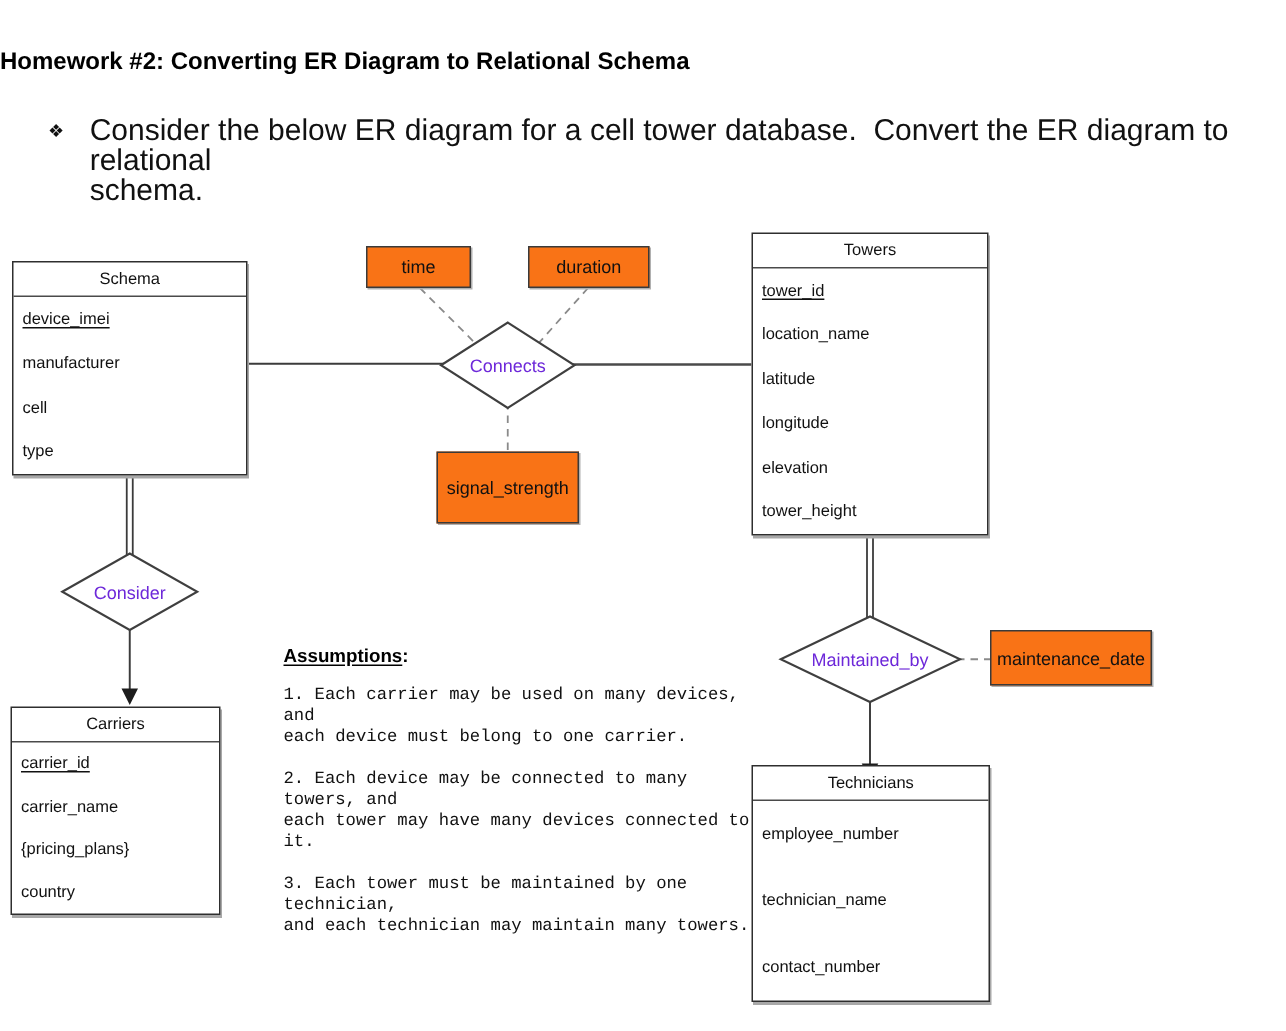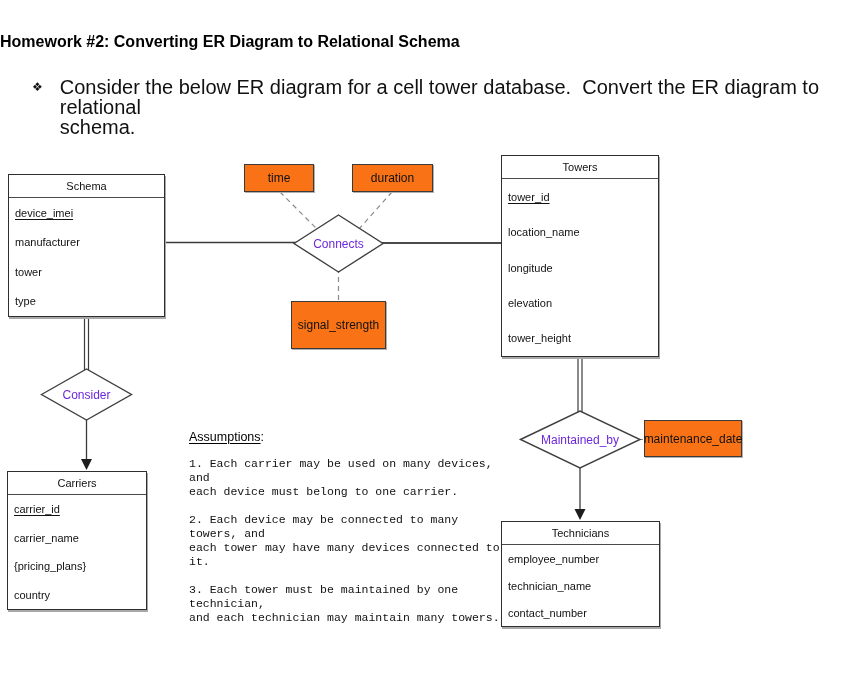--- a/index.html
+++ b/index.html
@@ -37,21 +37,21 @@
   .attr-box{
     position:absolute;background:#f97316;border:1px solid #3a3a3a;
     box-shadow:1px 1px 0 #b0b0b0;display:flex;align-items:center;justify-content:center;
     font-size:12px;color:#111;box-sizing:border-box;
   }
   .diamond-label{
     position:absolute;transform:translate(-50%,-50%);
     font-size:12px;color:#6d28d9;white-space:nowrap;
   }
   .assumptions{position:absolute;left:189px;top:430px;width:320px;}
-  .assume-heading{font-size:12.5px;font-weight:normal;color:#000;margin:0 0 13px 0;}
+  .assume-heading{font-size:12.5px;font-weight:bold;color:#000;margin:0 0 13px 0;}
   .assume-heading .u{text-decoration:underline;text-underline-offset:2px;}
   .assume-item{
     margin:0 0 14px 0;font-size:11.5px;line-height:14px;color:#111;
     white-space:pre-line;
     font-family:Liberation Mono, monospace;
   }
 </style>
 </head>
 <body>
 
@@ -110,54 +110,55 @@
     <polygon points="520.5,439.5 580,411 640,439.5 580,468" fill="#ffffff" stroke="#3f3f3f" stroke-width="1.4"></polygon>
   </svg>
 
   <div class="diamond-label" style="left:338.5px;top:243.5px">Connects</div>
   <div class="diamond-label" style="left:86.5px;top:394.5px">Consider</div>
   <div class="diamond-label" style="left:580px;top:439.5px">Maintained_by</div>
 
   <div class="attr-box" style="left:244px;top:164px;width:70px;height:28px">time</div>
   <div class="attr-box" style="left:352px;top:164px;width:81px;height:28px">duration</div>
   <div class="attr-box" style="left:291px;top:301px;width:95px;height:48px">signal_strength</div>
-  <div class="attr-box" style="left:644px;top:420px;width:98px;height:37px">maintenance_date</div>
+  <div class="attr-box" style="left:660px;top:420px;width:108px;height:37px">maintenance_date</div>
 
   <div class="entity" style="left:8px;top:174px;width:157px;height:143px">
     <div class="entity-title">Schema</div>
     <div class="entity-attrs">
       <div class="attr pk">device_imei</div>
       <div class="attr">manufacturer</div>
-      <div class="attr">tower</div>
+      <div class="attr">cell</div>
       <div class="attr">type</div>
     </div>
   </div>
 
   <div class="entity" style="left:501px;top:155px;width:158px;height:202px">
     <div class="entity-title">Towers</div>
     <div class="entity-attrs">
       <div class="attr pk">tower_id</div>
       <div class="attr">location_name</div>
+      <div class="attr">latitude</div>
       <div class="attr">longitude</div>
       <div class="attr">elevation</div>
       <div class="attr">tower_height</div>
     </div>
   </div>
 
   <div class="entity" style="left:7px;top:471px;width:140px;height:139px">
     <div class="entity-title">Carriers</div>
     <div class="entity-attrs">
       <div class="attr pk">carrier_id</div>
       <div class="attr">carrier_name</div>
       <div class="attr">{pricing_plans}</div>
       <div class="attr">country</div>
     </div>
   </div>
 
-  <div class="entity" style="left:501px;top:521px;width:159px;height:106px">
+  <div class="entity" style="left:501px;top:510px;width:159px;height:158px">
     <div class="entity-title">Technicians</div>
     <div class="entity-attrs">
       <div class="attr">employee_number</div>
       <div class="attr">technician_name</div>
       <div class="attr">contact_number</div>
     </div>
   </div>
 
   <div class="assumptions">
     <div class="assume-heading">

